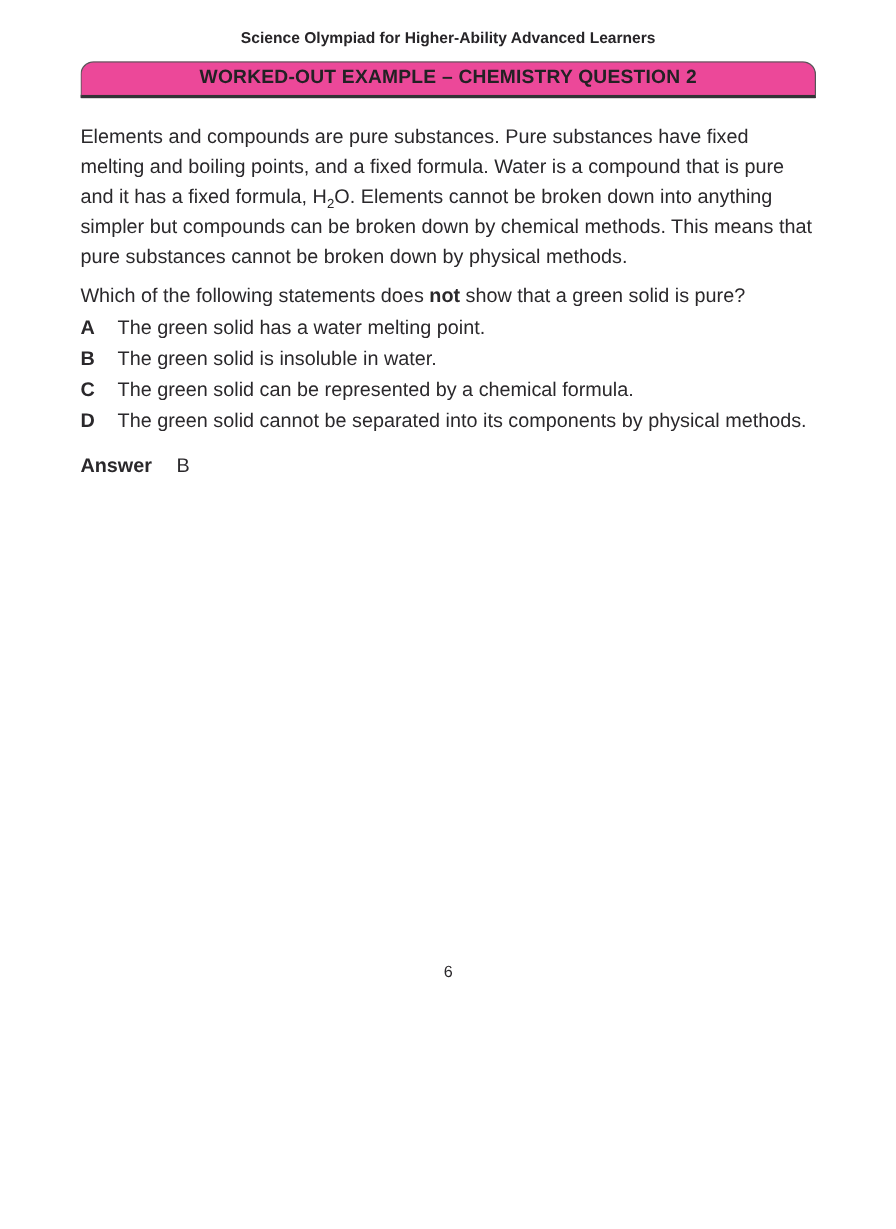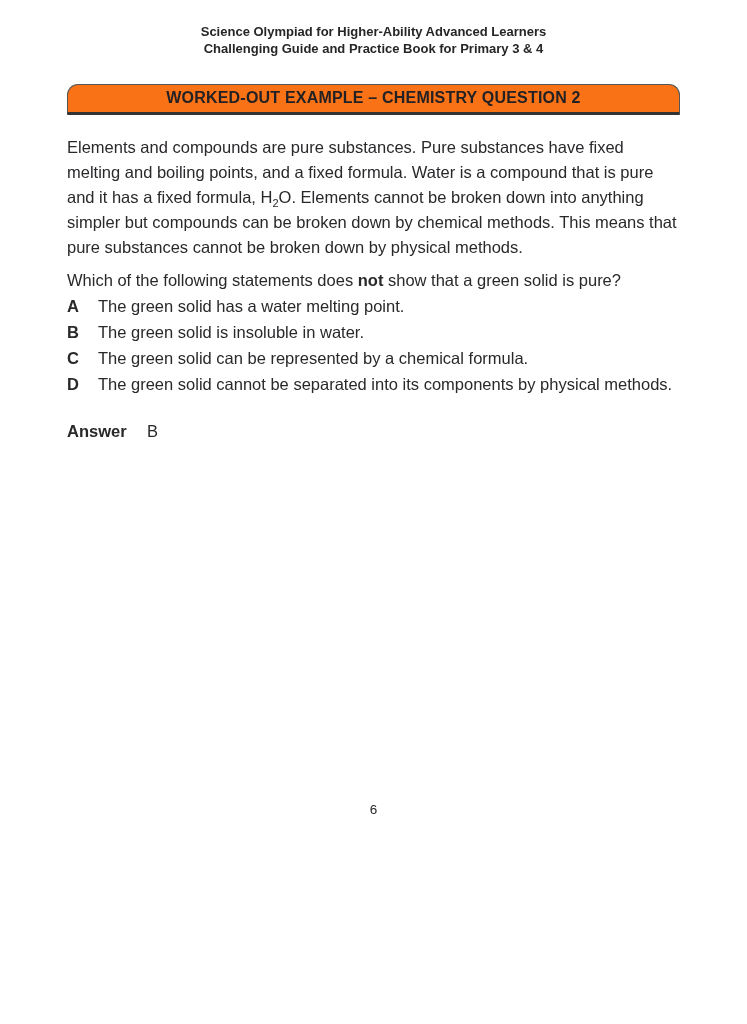--- a/index.html
+++ b/index.html
@@ -18,28 +18,28 @@
   .book-header {
     padding-top: 23px;
     text-align: center;
     font-weight: bold;
     font-size: 13px;
     line-height: 17px;
     color: #272528;
   }
   
   .title-box {
-    margin: 27px auto 0 auto;
+    margin: 11px auto 0 auto;
     width: 613px;
     border: 1.5px solid #555557;
     border-bottom: 3.5px solid #343336;
     border-radius: 11px 11px 1px 1px;
     text-align: center;
     padding: 4px 0 5px 0;
-    background: #f97316;
+    background: #ec4899;
   }
   .title-box .title-text {
     font-weight: bold;
     font-size: 16px;
     letter-spacing: 0.2px;
     color: #232124;
   }
   
   .content {
     margin: 20px 67px 0 67px;
@@ -63,21 +63,21 @@
     line-height: 26px;
   }
   .opt-letter {
     flex: 0 0 31px;
     font-weight: bold;
   }
   .opt-text { flex: 1; }
   
   .answer-row {
     display: flex;
-    margin-top: 21px;
+    margin-top: 11px;
     line-height: 26px;
     align-items: center;
   }
   .ans-label {
     flex: 0 0 80px;
     font-weight: bold;
   }
   .ans-value { flex: 1; }
   .explanation-row {
     display: flex;
@@ -106,21 +106,20 @@
     color: #2a282b;
   }
 </style>
 </head>
 <body>
 
 <div class="page">
 
   <div class="book-header">
     <div>Science Olympiad for Higher-Ability Advanced Learners</div>
-    <div>Challenging Guide and Practice Book for Primary 3 &amp; 4</div>
   </div>
 
   <div class="title-box">
     <span class="title-text">WORKED-OUT EXAMPLE – CHEMISTRY QUESTION 2</span>
   </div>
 
   <div class="content">
 
     <p class="intro-paragraph"><span>Elements and compounds are pure substances. Pure substances have fixed melting and boiling points, and a fixed formula. Water is a compound that is pure and it has a fixed formula, H</span><sub class="formula-sub">2</sub><span>O. Elements cannot be broken down into anything simpler but compounds can be broken down by chemical methods. This means that pure substances cannot be broken down by physical methods.</span></p>
 

